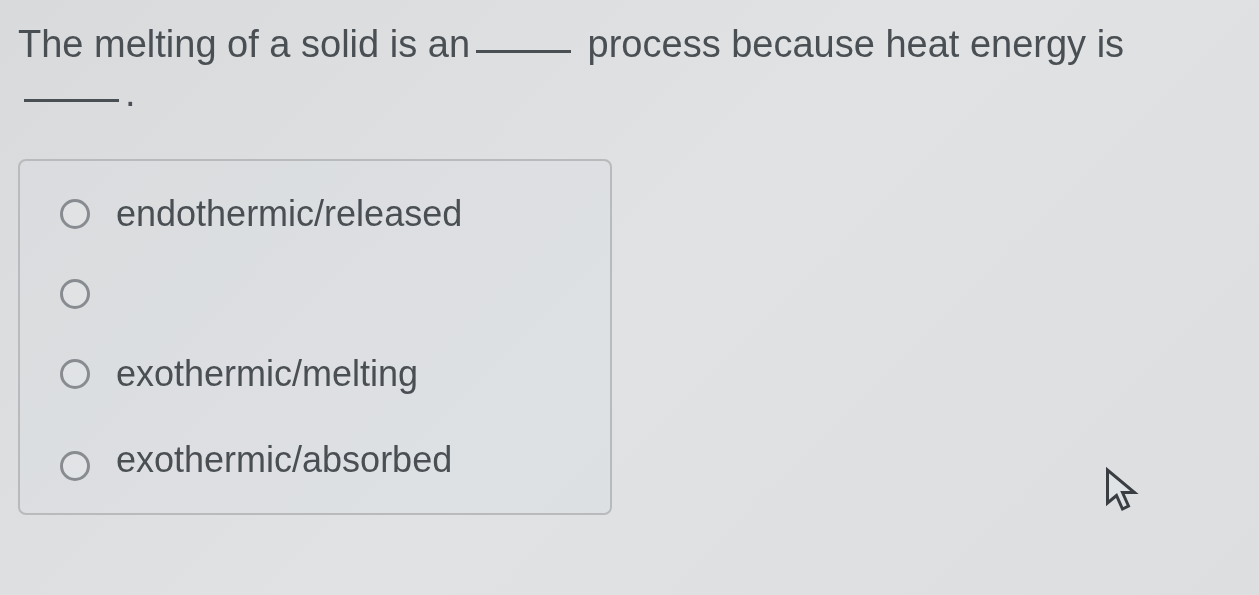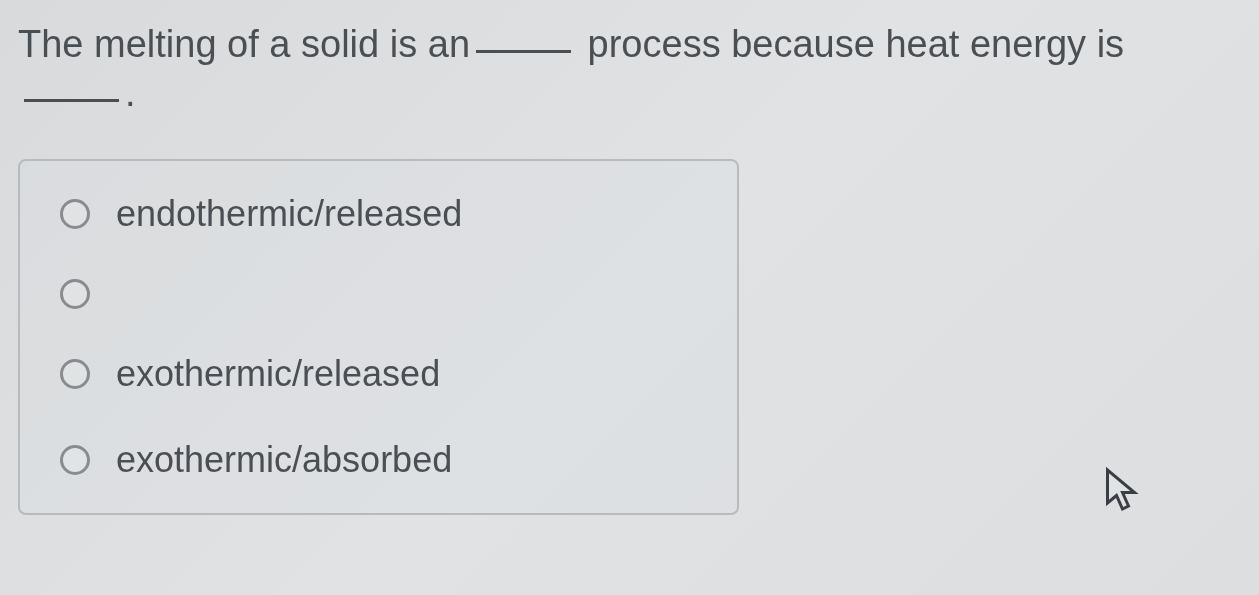--- a/index.html
+++ b/index.html
@@ -30,36 +30,37 @@
       border-bottom: 3px solid #4a4f54;
       width: 95px;
       vertical-align: baseline;
       margin: 0 6px;
       position: relative;
       top: -4px;
     }
     
     .options-container {
       margin: 10px 0 0 18px;
-      width: 721px;
+      width: 594px;
       border: 2px solid #b8babc;
       border-radius: 8px;
       padding: 32px 20px 32px 40px;
       background: rgba(220, 222, 224, 0.3);
     }
     
     .option-row {
       display: flex;
       align-items: center;
       margin-bottom: 44px;
       cursor: pointer;
     }
     
     .option-row:last-child {
       margin-bottom: 0;
+      align-items: flex-end;
     }
     
     .radio-circle {
       width: 30px;
       height: 30px;
       border: 3px solid #888c90;
       border-radius: 50%;
       margin-right: 26px;
       flex-shrink: 0;
       background: rgba(230, 232, 234, 0.5);
@@ -96,21 +97,21 @@
 <div class="options-container">
   <div class="option-row">
     <div class="radio-circle"></div>
     <div class="option-label">endothermic/released</div>
   </div>
   <div class="option-row">
     <div class="radio-circle"></div>
   </div>
   <div class="option-row">
     <div class="radio-circle"></div>
-    <div class="option-label">exothermic/released</div>
+    <div class="option-label">exothermic/melting</div>
   </div>
   <div class="option-row">
     <div class="radio-circle"></div>
     <div class="option-label">exothermic/absorbed</div>
   </div>
 </div>
 
 <div class="cursor-icon">
   <svg viewBox="0 0 24 32" fill="none" stroke="#3a3e42" stroke-width="2">
     <path d="M 3 2 L 3 24 L 9 19 L 13 28 L 17 26 L 13 17 L 21 17 Z" fill="rgba(230,232,234,0.4)"></path>

